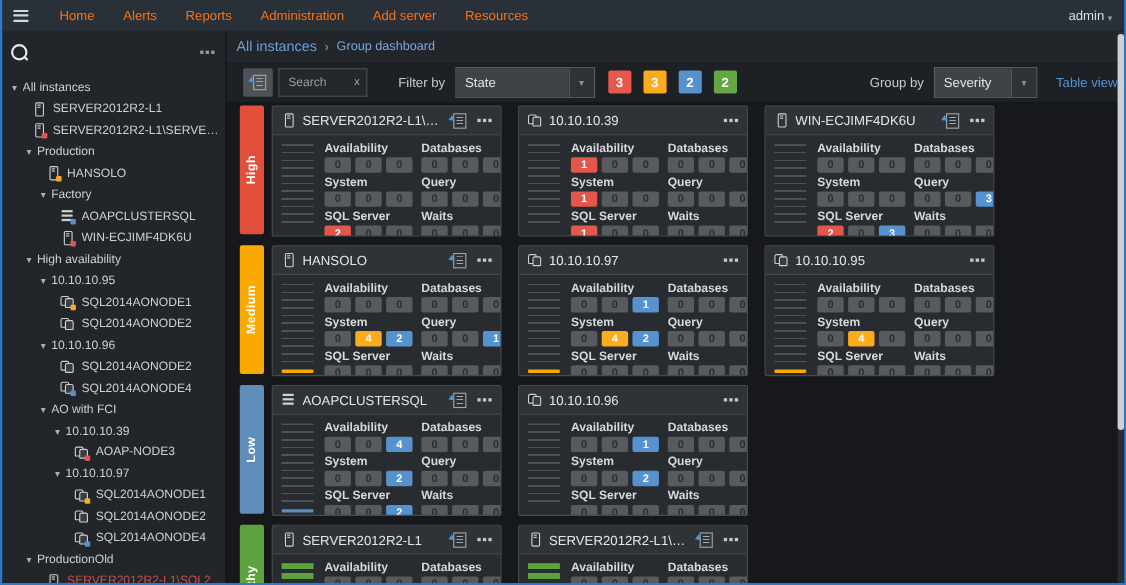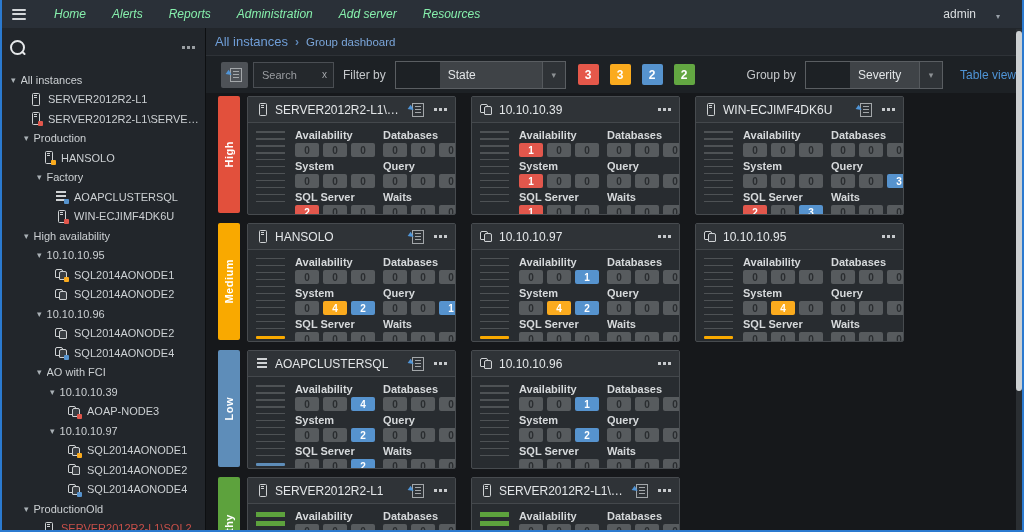--- a/index.html
+++ b/index.html
@@ -7,22 +7,22 @@
     width:1024px;height:532px;position:relative;overflow:hidden;
     background:#16181b;font-family:"Liberation Sans",sans-serif;
     -webkit-font-smoothing:antialiased;
   }
   .frame{position:absolute;inset:0;border-left:2px solid #2b7ad0;border-right:2px solid #2b7ad0;border-bottom:2px solid #2b7ad0;pointer-events:none;z-index:60;}
   
   .topnav{position:absolute;left:0;top:0;right:0;height:28px;background:#2a3038;display:flex;align-items:center;z-index:5;}
   .burger{width:14px;height:11px;margin:0 15px 0 12px;display:flex;flex-direction:column;justify-content:space-between;cursor:pointer;}
   .burger i{display:block;height:2px;background:#d4d7da;border-radius:1px;}
   .nav-items{display:flex;align-items:center;height:100%;}
-  .nav-item{color:#86efac;font-size:12px;padding:0 13px;height:100%;display:flex;align-items:center;cursor:pointer;white-space:nowrap;font-style:italic;}
-  .usermenu{margin-left:auto;margin-right:24px;display:flex;align-items:flex-end;gap:20px;color:#dcdfe2;font-size:12px;cursor:pointer;}
+  .nav-item{color:#f97316;font-size:12px;padding:0 13px;height:100%;display:flex;align-items:center;cursor:pointer;white-space:nowrap;}
+  .usermenu{margin-left:auto;margin-right:13px;display:flex;align-items:flex-end;gap:3px;color:#dcdfe2;font-size:12px;cursor:pointer;}
   .usermenu .car{color:#98a0a8;font-size:8px;}
   
   .sidebar{position:absolute;left:0;top:28px;bottom:0;width:205px;background:#22262b;z-index:4;}
   .side-top{height:30px;display:flex;align-items:center;padding:4px 10px 0 10px;}
   .mag{width:11px;height:11px;border:2px solid #e6e8ea;border-radius:50%;position:relative;cursor:pointer;}
   .mag::after{content:'';position:absolute;width:5px;height:2px;background:#e6e8ea;left:9px;top:10px;transform:rotate(45deg);border-radius:1px;}
   .dots{width:3px;height:3px;background:#9a9ea2;box-shadow:5px 0 #9a9ea2,10px 0 #9a9ea2;cursor:pointer;}
   .side-top .dots{margin-left:auto;margin-right:10px;}
   .tree{margin-top:8px;}
   .tree-row{height:19.5px;display:flex;align-items:center;font-size:11px;color:#ccd0d3;cursor:pointer;white-space:nowrap;}
@@ -39,26 +39,26 @@
   .main{position:absolute;left:205px;top:28px;right:0;bottom:0;border-left:1px solid #0d0f11;}
   .crumbbar{height:27px;background:#22262b;display:flex;align-items:center;padding-left:9px;border-bottom:1px solid #2e3237;}
   .crumb-root{color:#6f9ed8;font-size:13px;cursor:pointer;}
   .crumb-sep{color:#5d87b8;font-size:12px;font-weight:bold;margin:0 7px;}
   .crumb-cur{color:#7ba6da;font-size:11.5px;}
   .toolbar{height:37px;background:#1d2125;display:flex;align-items:center;padding-left:15px;position:relative;}
   .tool-btn{width:27px;height:26px;background:#4e5257;border-radius:2px;display:flex;align-items:center;justify-content:center;cursor:pointer;margin-right:5px;}
   .dash-icon{width:15px;height:13px;position:relative;}
   .dash-icon .sheet{position:absolute;right:0;top:0;width:10px;height:12px;border:1px solid #a3a7aa;background:repeating-linear-gradient(to bottom,#a3a7aa 0 1px,transparent 1px 3px);background-size:6px 8px;background-position:2px 2px;background-repeat:no-repeat;}
   .dash-icon .arr{position:absolute;left:-2px;top:1px;color:#4f94d6;font-size:9px;line-height:9px;transform:rotate(35deg);}
-  .searchbox{width:67px;height:24px;background:#24282c;border:1px solid #4a4e53;display:flex;align-items:center;padding:0 6px;margin-right:9px;}
+  .searchbox{width:67px;height:24px;background:#24282c;border:1px solid #4a4e53;display:flex;align-items:center;padding:0 6px;margin-right:28px;}
   .searchbox input{flex:1;min-width:0;background:transparent;border:none;outline:none;color:#d7dadc;font-size:11px;font-family:"Liberation Sans",sans-serif;}
   .searchbox input::placeholder{color:#9a9da1;}
   .searchbox .clear{color:#a6a9ad;font-size:10px;cursor:pointer;margin-left:4px;}
   .lbl{color:#c6c9cc;font-size:12px;margin-right:9px;white-space:nowrap;}
-  .select{display:flex;height:26px;border:1px solid #5a5e62;cursor:pointer;margin-right:11px;padding-left:44px;}
+  .select{display:flex;height:26px;border:1px solid #5a5e62;cursor:pointer;margin-right:11px;}
   .select .val{background:#3f4347;color:#e2e5e7;font-size:12px;display:flex;align-items:center;padding:0 8px;}
   .select .car{width:22px;background:#2f3337;border-left:1px solid #55595d;color:#8d9194;font-size:9px;display:flex;align-items:center;justify-content:center;}
   .counts{display:flex;gap:11px;margin-left:1px;}
   .count{width:21px;height:21px;border-radius:2px;color:#fff;font-size:12px;font-weight:bold;display:flex;align-items:center;justify-content:center;cursor:pointer;}
   .tb-right{position:absolute;right:0;display:flex;align-items:center;}
   .tableview{color:#4f94d6;font-size:12px;cursor:pointer;white-space:nowrap;margin-left:6px;}
   .tableview .car{font-weight:bold;margin-left:4px;}
   
   .dash{position:absolute;left:0;right:8px;top:65px;bottom:0;background:#16181b;padding:3px 0 0 12px;overflow:hidden;}
   .sev-row{display:flex;margin-bottom:10px;height:117px;}

